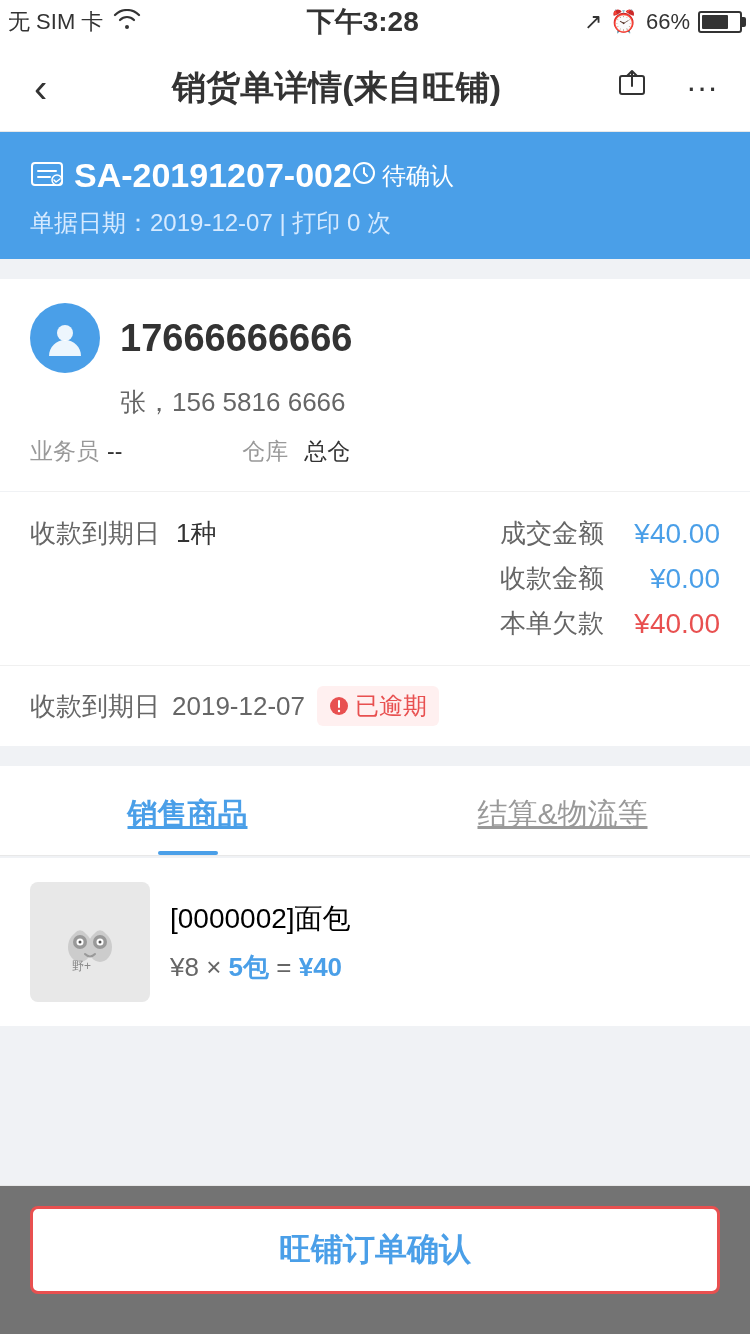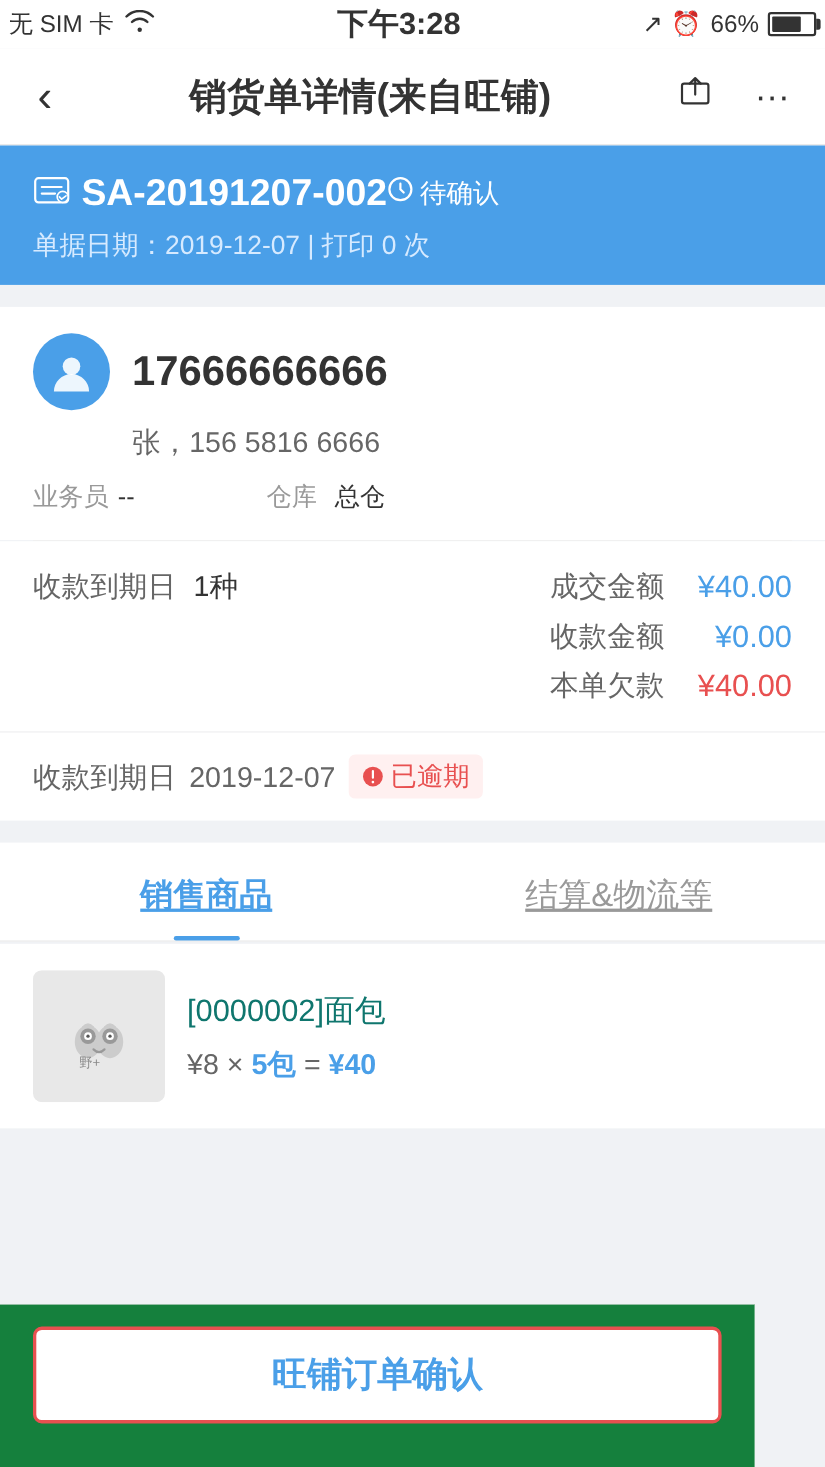--- a/index.html
+++ b/index.html
@@ -192,38 +192,38 @@
       border-radius: 8px; flex-shrink: 0;
       display: flex; align-items: center; justify-content: center;
       overflow: hidden;
     }
     .product-thumb-inner {
       width: 100%; height: 100%;
       display: flex; align-items: center; justify-content: center;
       background: #e8e8e8; color: #aaa;
     }
     .product-info { flex: 1; }
-    .product-name { font-size: 28px; color: #0f766e; margin-bottom: 12px; font-weight: 500; }
+    .product-name { font-size: 28px; color: #000000; margin-bottom: 12px; font-weight: 500; }
     .product-price {
       font-size: 26px; color: #666;
     }
     .product-price .qty { color: #4a9fe8; font-weight: 600; }
     .product-price .total { color: #4a9fe8; font-weight: 600; }
 
     
     .bottom-spacer {
       background: #f0f2f5;
       min-height: 280px;
     }
 
     
     .bottom-bar {
       position: fixed;
-      bottom: 0; left: 0; width: 686px;
-      background: #15803d;
+      bottom: 0; left: 0; width: 750px;
+      background: #737373;
       padding: 20px 30px 40px;
       border-top: 1px solid #e8e8e8;
     }
     .confirm-btn {
       width: 100%;
       height: 88px;
       border: 3px solid #e85050;
       border-radius: 8px;
       background: #fff;
       color: #4a9fe8;

